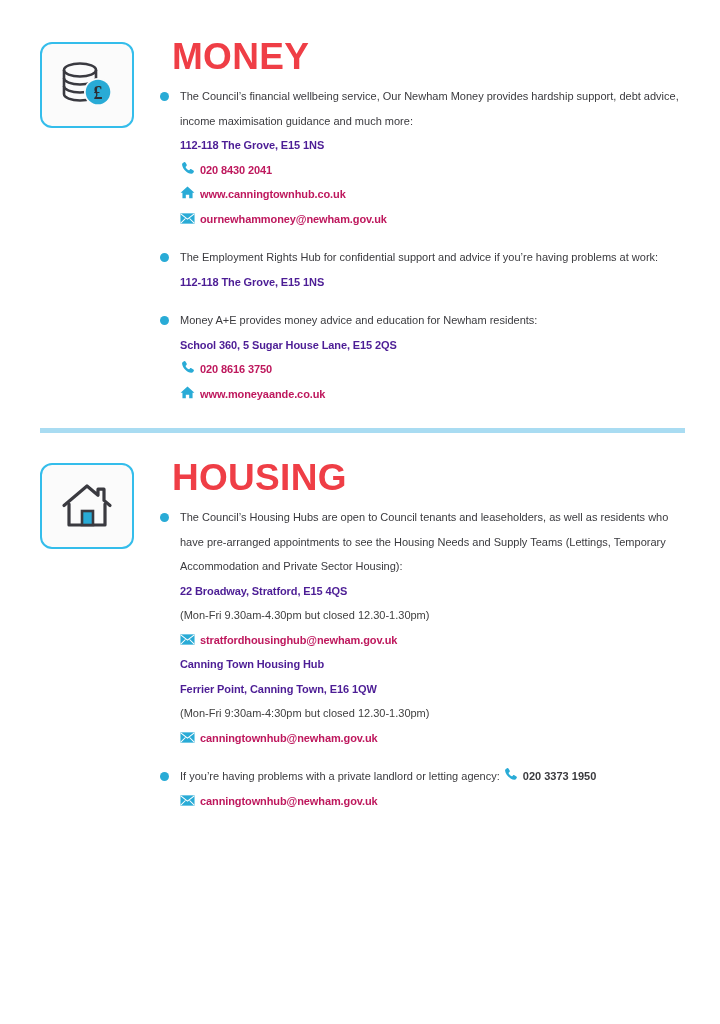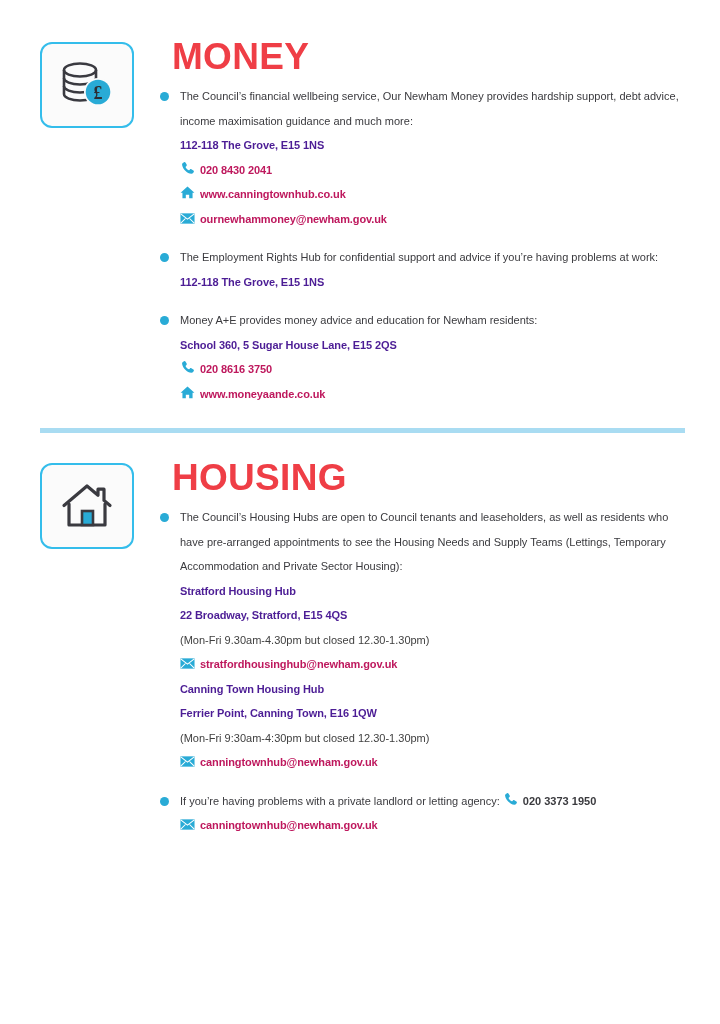--- a/index.html
+++ b/index.html
@@ -204,21 +204,20 @@
         </span>
       </div>
       <h2 class="section-title">HOUSING</h2>
     </div>
 
     <ul class="bullets">
 
       <li class="bullet">
         <p>
           <span class="line">The Council’s Housing Hubs are open to Council tenants and leaseholders, as well as residents who have pre-arranged appointments to see the Housing Needs and Supply Teams (Lettings, Temporary Accommodation and Private Sector Housing):</span>
-          <span class="line bold">Stratford Housing Hub</span>
           <span class="line bold">22 Broadway, Stratford, E15 4QS</span>
           <span class="line note">(Mon-Fri 9.30am-4.30pm but closed 12.30-1.30pm)</span>
           <span class="line contact"><span class="ci"><svg width="15" height="13" viewBox="0 0 16 12">
                   <rect x="0.5" y="0.5" width="15" height="11" fill="#29abd6"></rect>
                   <path d="M0.8 1 8 6.6 15.2 1M0.8 11 5.8 6M15.2 11 10.2 6" fill="none" stroke="#ffffff" stroke-width="1.1"></path>
                 </svg></span><span>stratfordhousinghub@newham.gov.uk</span></span>
           <span class="line bold">Canning Town Housing Hub</span>
           <span class="line bold">Ferrier Point, Canning Town, E16 1QW</span>
           <span class="line note">(Mon-Fri 9:30am-4:30pm but closed 12.30-1.30pm)</span>
           <span class="line contact"><span class="ci"><svg width="15" height="13" viewBox="0 0 16 12">

